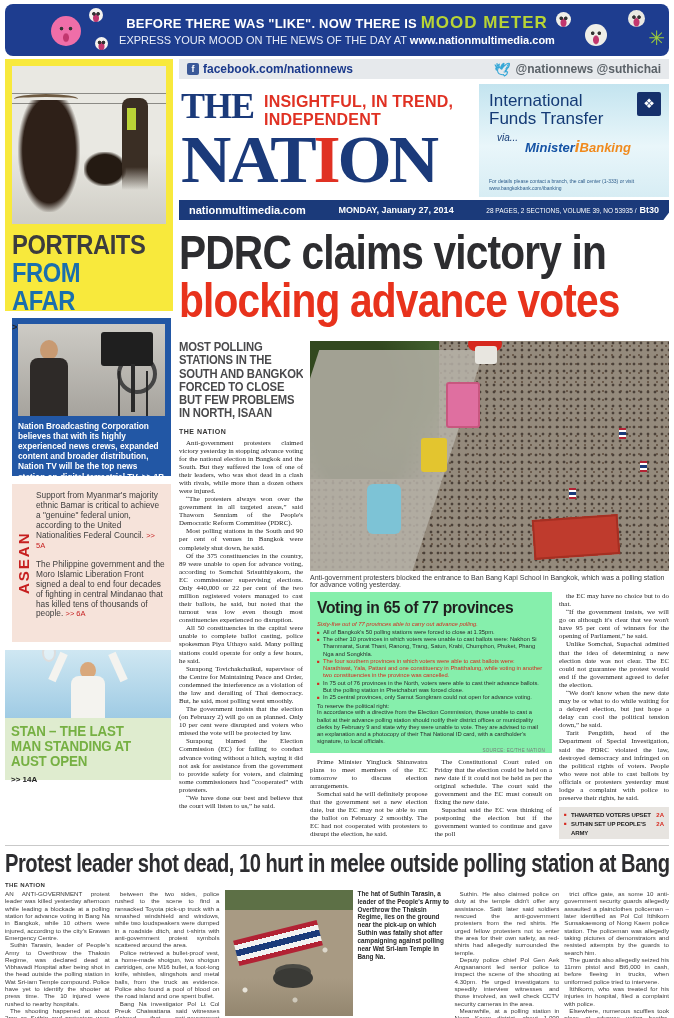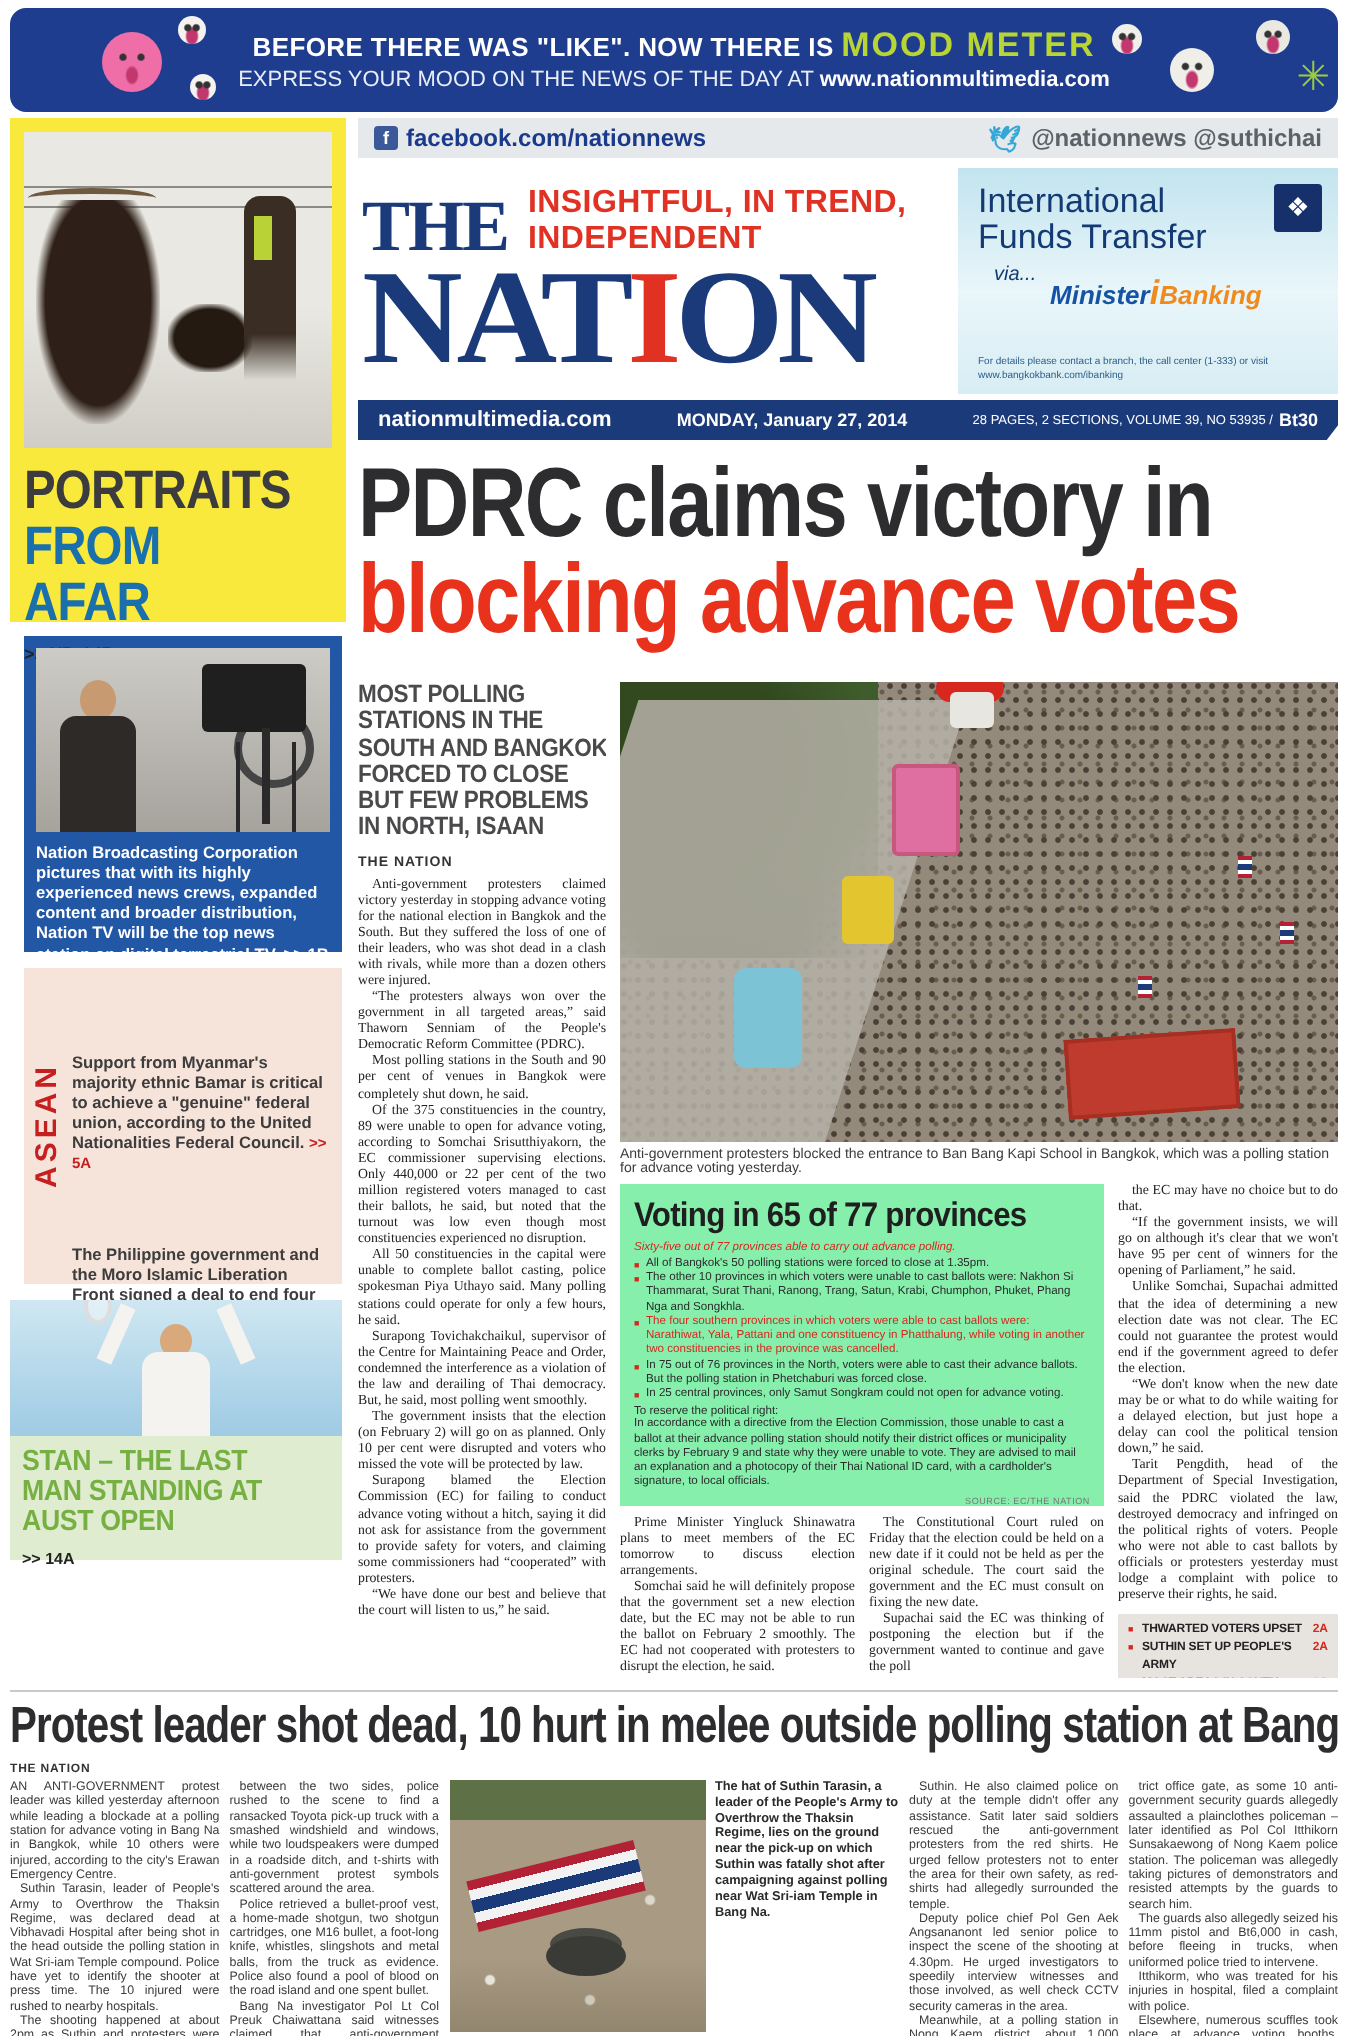--- a/index.html
+++ b/index.html
@@ -36,21 +36,21 @@
                 justify-content:space-between; padding:0 8px; }
   .fb { color:#1b3a8c; font-weight:bold; font-size:12px; display:flex; align-items:center; gap:4px; }
   .fb-ic { display:inline-block; width:12px; height:12px; background:#3b5998; color:#fff;
            font-size:9px; line-height:12px; text-align:center; border-radius:2px; font-weight:bold; }
   .tw { color:#5b6268; font-weight:bold; font-size:12px; display:flex; align-items:center; gap:5px; }
   .tw-ic { color:#35a7d7; font-size:13px; }
 
   
   .masthead-row { display:flex; padding:5px 0 0 2px; height:118px; }
   .mast-left { width:292px; flex:0 0 292px; font-family:"Liberation Serif", serif; color:#1b3a7a; }
-  .the-row { display:flex; align-items:flex-end; gap:10px; }
+  .the-row { display:flex; align-items:center; gap:10px; }
   .the-txt { font-size:36px; font-weight:bold; line-height:.9; letter-spacing:-1px; }
   .tagline { color:#e03123; font-family:"Liberation Sans", sans-serif; font-weight:bold;
              font-size:16px; padding-top:9px; letter-spacing:.2px; }
   .nation-txt { font-size:67px; font-weight:bold; letter-spacing:-3px; line-height:.92;
                 transform:scaleX(1.04); transform-origin:0 0; }
   .nation-i { color:#e03123; }
   .ad { flex:1; margin-left:6px; background:linear-gradient(180deg,#c3e4ef 0%,#e9f6fa 55%,#d7edf4 100%);
         position:relative; padding:8px 10px; color:#143a75; }
   .ad-l1 { font-size:17px; line-height:1.05; }
   .ad-via { font-size:10px; font-style:italic; margin:4px 0 0 8px; }
@@ -179,21 +179,21 @@
   .man-body { position:absolute; left:12px; top:34px; width:38px; height:58px; background:#2e2a28;
      border-radius:8px 8px 0 0; }
   .tv-text { color:#fff; font-size:8.3px; font-weight:bold; line-height:1.22; margin-top:5px; }
   .tv-ref { color:#fff; }
 
   .p-asean { background:#f6e3da; margin:0 2px 8px 7px; padding:7px 6px 7px 3px; display:flex; gap:4px;
              height:158px; }
   .asean-label { writing-mode:vertical-rl; transform:rotate(180deg); color:#c61f1f; font-weight:bold;
                  font-size:15px; letter-spacing:2px; text-align:center; }
   .asean-items { flex:1; }
-  .asean-item { font-size:8.3px; font-weight:bold; color:#3d3d3d; line-height:1.2; margin-bottom:9px;margin-top:36px; }
+  .asean-item { font-size:8.3px; font-weight:normal; color:#3d3d3d; line-height:1.2; margin-bottom:9px; }
   .ref-red { color:#c61f1f; font-size:7.5px; }
 
   .p-stan { background:#dfeccf; margin:0 2px 0 0; padding:0 0 6px; height:130px; }
   .tennis-photo { height:68px; position:relative; overflow:hidden;
      background:linear-gradient(180deg,#cfe7f2 0,#9fcbe4 100%); }
   .tp-body { position:absolute; left:50%; top:26px; width:34px; height:44px; margin-left:-17px;
      background:#f4f3ef; border-radius:8px 8px 0 0; }
   .tp-head { position:absolute; left:50%; top:12px; width:16px; height:17px; margin-left:-8px;
      background:#d9a87b; border-radius:50%; }
   .tp-arm-l { position:absolute; left:50%; top:2px; width:8px; height:30px; margin-left:-34px;
@@ -278,21 +278,21 @@
       </div>
 
       <div class="panel p-tv">
         <div class="tv-photo">
           <div class="man-head"></div>
           <div class="man-body"></div>
           <div class="cam-ring"></div>
           <div class="cam-body"></div>
           <div class="cam-tripod"></div>
         </div>
-        <div class="tv-text"><span>Nation Broadcasting Corporation pictures that with its highly experienced news crews, expanded content and broader distribution, Nation TV will be the top news station on digital terrestrial TV. </span><span class="tv-ref">&gt;&gt; 1B</span></div>
+        <div class="tv-text"><span>Nation Broadcasting Corporation believes that with its highly experienced news crews, expanded content and broader distribution, Nation TV will be the top news station on digital terrestrial TV. </span><span class="tv-ref">&gt;&gt; 1B</span></div>
       </div>
 
       <div class="panel p-asean">
         <div class="asean-label">ASEAN</div>
         <div class="asean-items">
             <p class="asean-item"><span>Support from Myanmar's majority ethnic Bamar is critical to achieve a "genuine" federal union, according to the United Nationalities Federal Council. </span><span class="ref-red">&gt;&gt; 5A</span></p>
             <p class="asean-item"><span>The Philippine government and the Moro Islamic Liberation Front signed a deal to end four decades of fighting in central Mindanao that has killed tens of thousands of people. </span><span class="ref-red">&gt;&gt; 6A</span></p>
           </div>
       </div>
 

